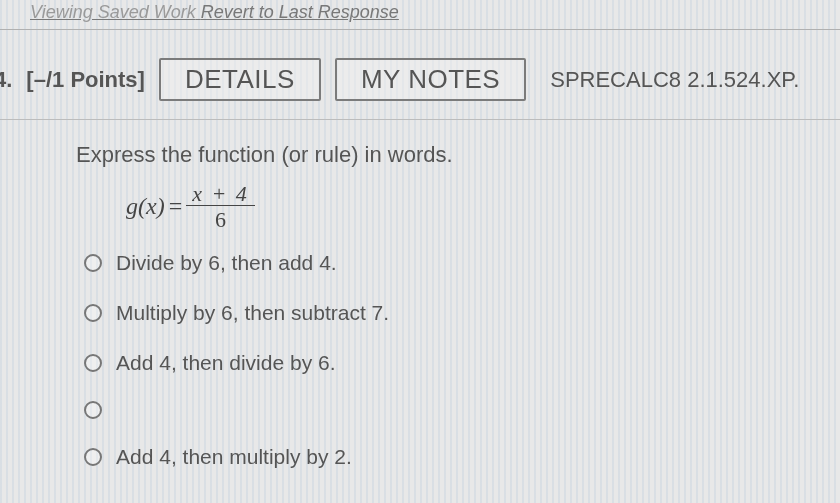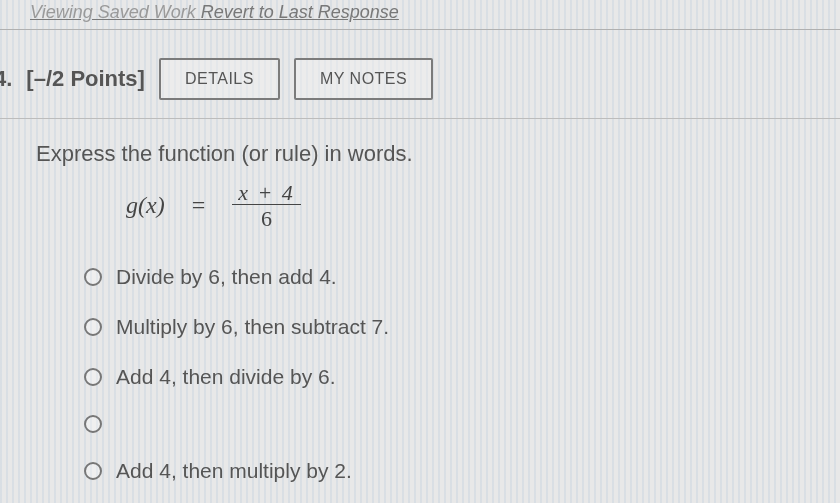--- a/index.html
+++ b/index.html
@@ -42,51 +42,52 @@
     margin-left: -6px;
   }
   .points {
     font-size: 22px;
     font-weight: 700;
     color: #555;
   }
   .btn {
     border: 2px solid #7b7b7b;
     background: rgba(240,240,240,0.5);
-    padding: 10px 24px;
-    font-size: 16px;
+    padding: 4px 24px;
+    font-size: 26px;
     color: #555;
     letter-spacing: 0.5px;
     border-radius: 2px;
     cursor: pointer;
   }
   .ref {
     font-size: 22px;
     color: #555;
     font-weight: 500;
     margin-left: 10px;
   }
   .content {
     padding: 22px 24px 10px 36px;
   }
   .prompt {
     font-size: 22px;
     color: #555;
     margin-bottom: 14px;
+    padding-left: 40px;
   }
   .formula {
     display: flex;
     align-items: center;
     font-family: "Times New Roman", serif;
     font-style: italic;
     font-size: 24px;
     color: #454545;
     margin-left: 90px;
-    margin-bottom: 35px;
-    gap: 27px;
+    margin-bottom: 20px;
+    gap: 4px;
   }
   .frac {
     display: inline-flex;
     flex-direction: column;
     align-items: center;
     font-size: 22px;
     line-height: 1.05;
   }
   .frac .num { padding: 0 6px 0 6px; border-bottom: 1.5px solid #454545; letter-spacing: 2px;}
   .frac .den { padding-top: 2px; font-style: normal;}
@@ -133,23 +134,24 @@
 </head>
 <body>
 
 <div class="topbar">
   <span class="nonlink">Viewing Saved Work</span>
   <span>Revert to Last Response</span>
 </div>
 
 <div class="header-row">
   <span class="qnum">4.</span>
-  <span class="points">[–/2 Points]</span>
+  <span class="points">[–/1 Points]</span>
   <button class="btn">DETAILS</button>
   <button class="btn">MY NOTES</button>
+  <span class="ref">SPRECALC8 2.1.524.XP.</span>
 </div>
 
 <div class="content">
   <div class="prompt">Express the function (or rule) in words.</div>
 
   <div class="formula">
     <span>g(x)</span>
     <span class="eq">=</span>
     <span class="frac">
       <span class="num">x + 4</span>

